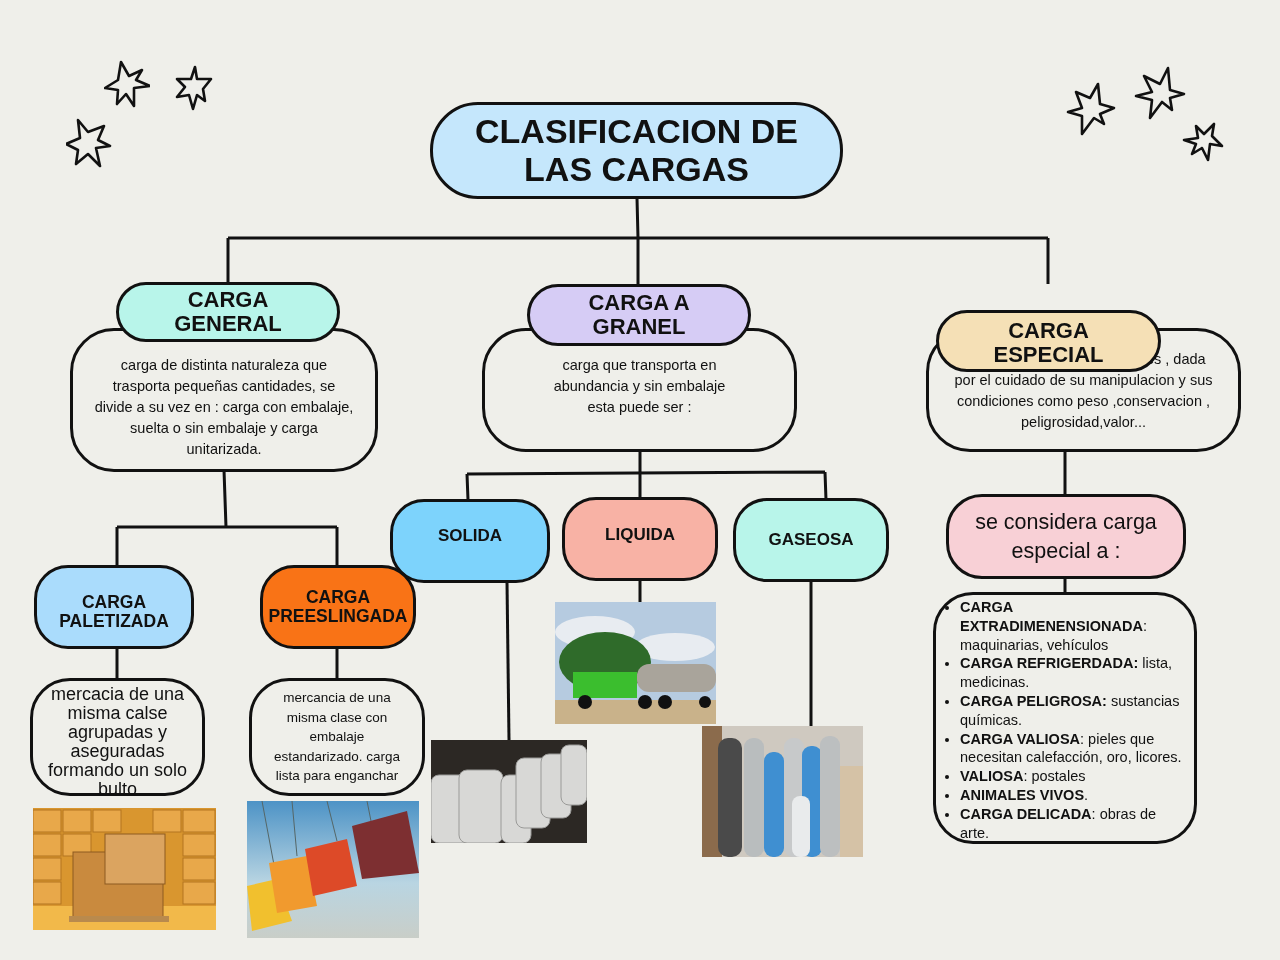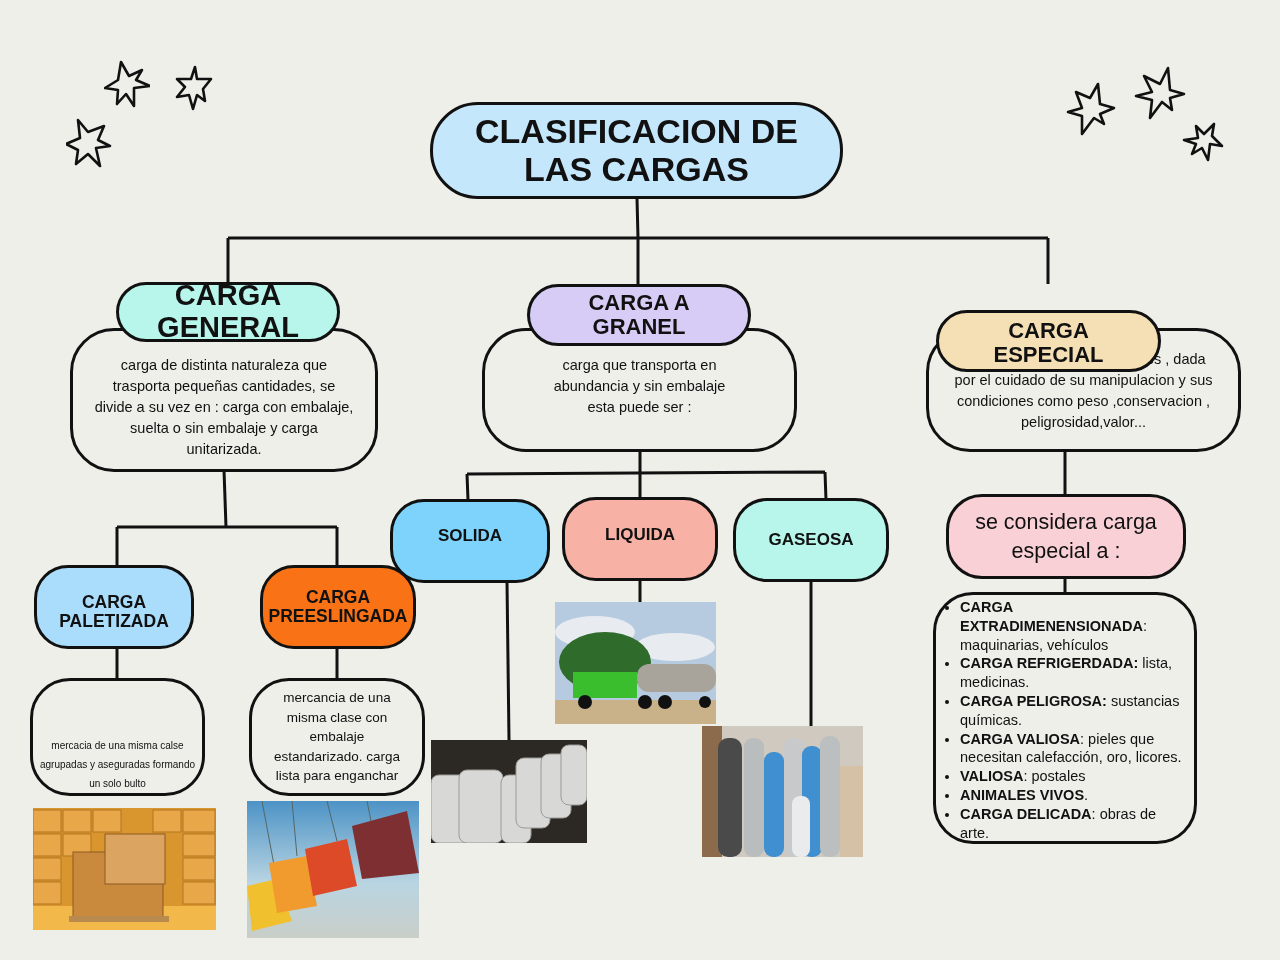--- a/index.html
+++ b/index.html
@@ -49,21 +49,21 @@
     <path d="M32 2 L30 14 L40 24 L28 22 L26 38 L20 26 L10 32 L14 22 L2 18 L16 16 L14 4 L22 12 Z" fill="none" stroke="#111" stroke-width="2.6" stroke-linejoin="round"></path>
   </svg>
 
 <div class="pill" style="left:430px;top:102px;width:413px;height:97px;border-radius:48px;background:#c5e7fc;font-size:34px;padding:0 40px;">
   <span>CLASIFICACION DE LAS CARGAS</span>
 </div>
 
 <div class="desc" style="left:70px;top:328px;width:308px;height:144px;border-radius:44px;padding:24px 20px 0;">
   <span>carga de distinta naturaleza que trasporta pequeñas cantidades, se divide a su vez en : carga con embalaje, suelta o sin embalaje y carga unitarizada.</span>
 </div>
-<div class="pill" style="left:116px;top:282px;width:224px;height:60px;border-radius:30px;background:#b8f5ea;font-size:29px;padding:13px 40px;">
+<div class="pill" style="left:116px;top:282px;width:224px;height:60px;border-radius:30px;background:#b8f5ea;font-size:22px;padding:13px 40px;">
   <span>CARGA GENERAL</span>
 </div>
 
 <div class="desc" style="left:482px;top:328px;width:315px;height:124px;border-radius:44px;padding:24px 60px 0;">
   <span>carga que transporta en abundancia y sin embalaje esta puede ser :</span>
 </div>
 <div class="pill" style="left:527px;top:284px;width:224px;height:62px;border-radius:31px;background:#d6ccf5;font-size:22px;padding:0 50px;">
   <span>CARGA A GRANEL</span>
 </div>
 
@@ -84,21 +84,21 @@
   <span>GASEOSA</span>
 </div>
 
 <div class="pill" style="left:34px;top:565px;width:160px;height:84px;border-radius:34px;background:#aadcfc;font-size:17.5px;padding-top:10px;">
   <span>CARGA PALETIZADA</span>
 </div>
 <div class="pill" style="left:260px;top:565px;width:156px;height:84px;border-radius:34px;background:#f97316;font-size:17.5px;">
   <span>CARGA PREESLINGADA</span>
 </div>
 
-<div class="desc" style="left:30px;top:678px;width:175px;height:118px;border-radius:40px;align-items:flex-end;font-size:10px;line-height:19px;padding:10px 6px 0;">
+<div class="desc" style="left:30px;top:678px;width:175px;height:118px;border-radius:40px;align-items:center;font-size:18px;line-height:19px;padding:10px 6px 0;">
   <span>mercacia de una misma calse agrupadas y aseguradas formando un solo bulto</span>
 </div>
 <div class="desc" style="left:249px;top:678px;width:176px;height:118px;border-radius:40px;align-items:center;font-size:13.5px;line-height:19.5px;padding:12px 12px;">
   <span>mercancia de una misma clase con embalaje estandarizado. carga lista para enganchar</span>
 </div>
 
 <div class="pill" style="left:946px;top:494px;width:240px;height:85px;border-radius:36px;background:#f8d0d6;font-size:21.5px;font-weight:normal;line-height:29px;padding:0 14px;">
   <span>se considera carga especial a :</span>
 </div>
 <div class="desc" style="left:933px;top:592px;width:264px;height:252px;border-radius:40px;text-align:left;justify-content:flex-start;padding:3px 8px 0 4px;">

